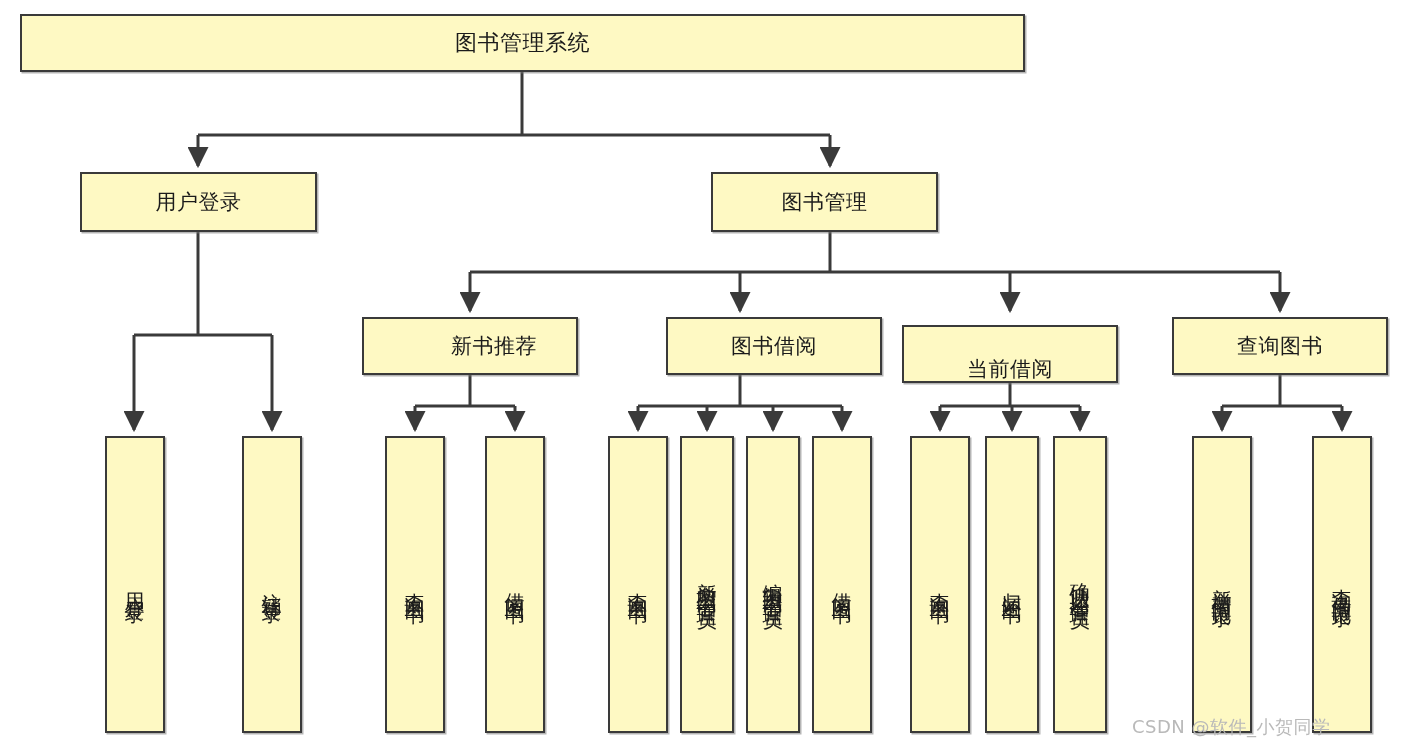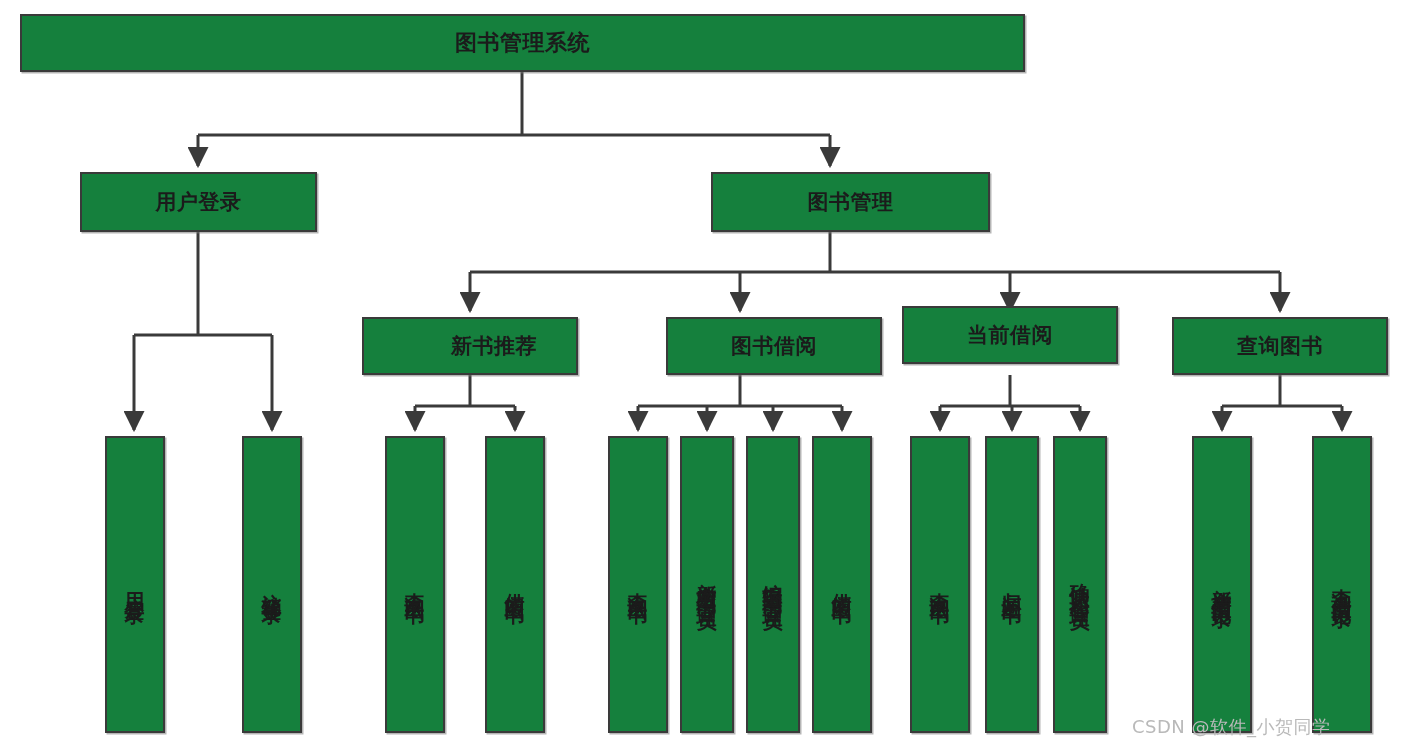--- a/index.html
+++ b/index.html
@@ -17,28 +17,27 @@
   #diagram {
     position: absolute;
     left: 0;
     top: 0;
     width: 1405px;
     height: 747px;
   }
   .node-box {
     position: absolute;
     box-sizing: border-box;
-    background: #15803d;
+    background: #fef9c3;
     border: 2px solid #3a3a3a;
     box-shadow: 1.5px 1.5px 0 0 rgba(120,120,120,0.55);
     display: flex;
     align-items: center;
     justify-content: center;
     overflow: hidden;
-    font-weight: bold;
   }
   .node-label {
     color: #1b1b1b;
     font-size: 21px;
     line-height: 1.15;
     letter-spacing: 0.5px;
     white-space: nowrap;
     text-align: center;
   }
   .leaf-box .node-label {
@@ -113,31 +112,31 @@
   </g>
 </svg>
 
 <div class="node-box root-box" style="left: 20px; top: 14px; width: 1005px; height: 58px;">
   <span class="node-label root-label">图书管理系统</span>
 </div>
 
 <div class="node-box" style="left: 80px; top: 172px; width: 237px; height: 60px;">
   <span class="node-label">用户登录</span>
 </div>
-<div class="node-box" style="left: 711px; top: 172px; width: 279px; height: 60px;">
+<div class="node-box" style="left: 711px; top: 172px; width: 227px; height: 60px;">
   <span class="node-label">图书管理</span>
 </div>
 
 <div class="node-box" style="left: 362px; top: 317px; width: 216px; height: 58px; padding-left: 48px;">
   <span class="node-label">新书推荐</span>
 </div>
 <div class="node-box" style="left: 632px; top: 317px; width: 216px; height: 58px; margin-left: 34px;">
   <span class="node-label">图书借阅</span>
 </div>
-<div class="node-box" style="left: 902px; top: 306px; width: 216px; height: 58px;">
+<div class="node-box" style="left: 902px; top: 325px; width: 216px; height: 58px; align-items: flex-end;">
   <span class="node-label">当前借阅</span>
 </div>
 <div class="node-box" style="left: 1172px; top: 317px; width: 216px; height: 58px;">
   <span class="node-label">查询图书</span>
 </div>
 
 <div class="node-box leaf-box" style="left: 105px; top: 436px; width: 60px; height: 297px;">
   <span class="node-label">用户登录</span>
 </div>
 <div class="node-box leaf-box" style="left: 242px; top: 436px; width: 60px; height: 297px;">

